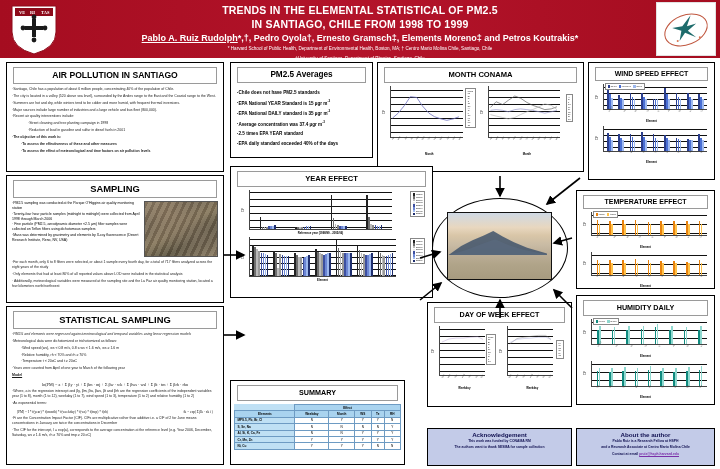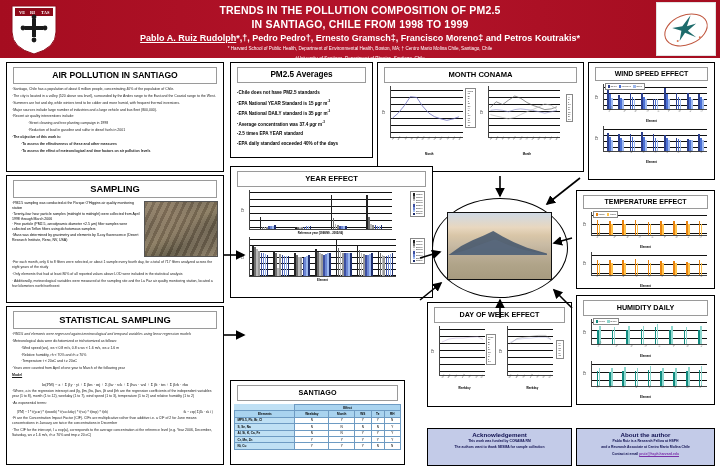--- a/index.html
+++ b/index.html
@@ -190,23 +190,23 @@
             <text x="35" y="12">TAS</text>
         </g>
         <path d="M26 17 h4 v7 h7 v4 h-7 v7 h-4 v-7 h-7 v-4 h7 z" fill="#1a1a1a"></path>
         <circle cx="28" cy="15" r="2.4" fill="#1a1a1a"></circle>
         <circle cx="28" cy="38" r="2.4" fill="#1a1a1a"></circle>
         <circle cx="17" cy="26" r="2.4" fill="#1a1a1a"></circle>
         <circle cx="39" cy="26" r="2.4" fill="#1a1a1a"></circle>
       </svg>
     </div>
 
-    <div class="hdr-title1">TRENDS IN THE POLLUTION COMPOSITION OF PM2.5</div>
+    <div class="hdr-title1">TRENDS IN THE ELEMENTAL STATISTICAL OF PM2.5</div>
     <div class="hdr-title2">IN SANTIAGO, CHILE FROM 1998 TO 1999</div>
-    <div class="hdr-authors"><u>Pablo A. Ruiz Rudolph</u><span>*,†, Pedro Pedro†, Ernesto Gramsch‡, Francisco Moreno‡ and Petros Koutrakis*</span></div>
+    <div class="hdr-authors"><u>Pablo A. Ruiz Rudolph</u><span>*,†, Pedro Oyola†, Ernesto Gramsch‡, Elements Moreno‡ and Petros Koutrakis*</span></div>
     <div class="hdr-aff">* Harvard School of Public Health, Department of Environmental Health, Boston, MA; † Centro Mario Molina Chile, Santiago, Chile</div>
     <div class="hdr-aff">‡University of Santiago, Department of Physics, Santiago, Chile</div>
 
     <div class="logo-right">
       <svg viewBox="0 0 58 50" width="54" height="46">
         <ellipse cx="29" cy="26" rx="24" ry="16" fill="none" stroke="#c0573f" stroke-width="1.1" transform="rotate(-22 29 26)"></ellipse>
         <path d="M34 10 L30 22 L40 19 L31 27 L40 34 L28 29 L22 38 L24 27 L14 24 L25 22 Z" fill="#1d6b6b"></path>
         <circle cx="20" cy="38" r="1.1" fill="#d8734f"></circle>
         <circle cx="44" cy="34" r="1.1" fill="#d8734f"></circle>
       </svg>
@@ -1014,21 +1014,21 @@
             <span>Ni</span>
             <span>Se</span>
             <span>Na</span>
         </div>
         <div class="xlab">Element</div>
       </div>
     </div>
   </div>
 
   <div class="panel" id="p-summary">
-    <div class="panel-title">SANTIAGO</div>
+    <div class="panel-title">SUMMARY</div>
     <table class="sum">
       <thead>
         <tr>
           <th class="blank"></th>
           <th colspan="5">Effect</th>
         </tr>
         <tr>
           <th>Elements</th>
           <th>Weekday</th>
           <th>Month</th>

